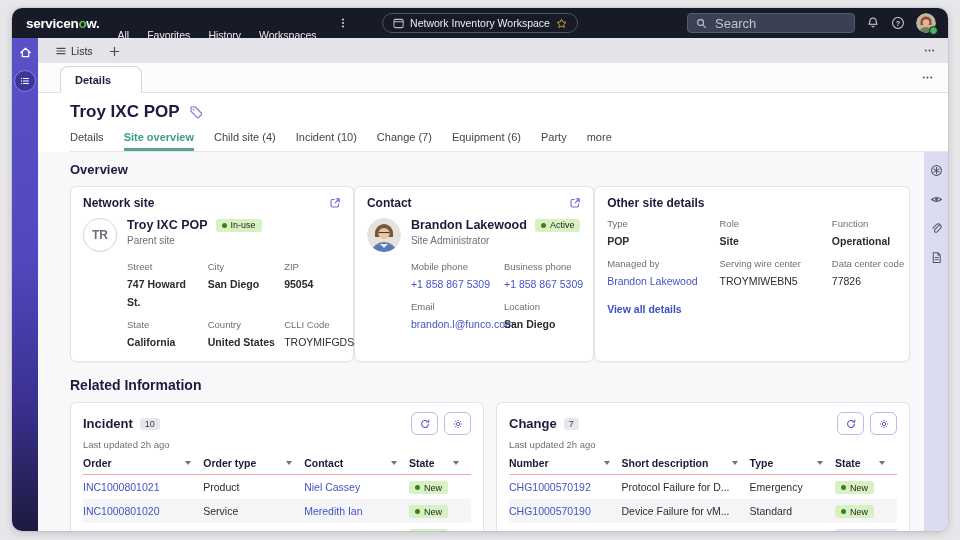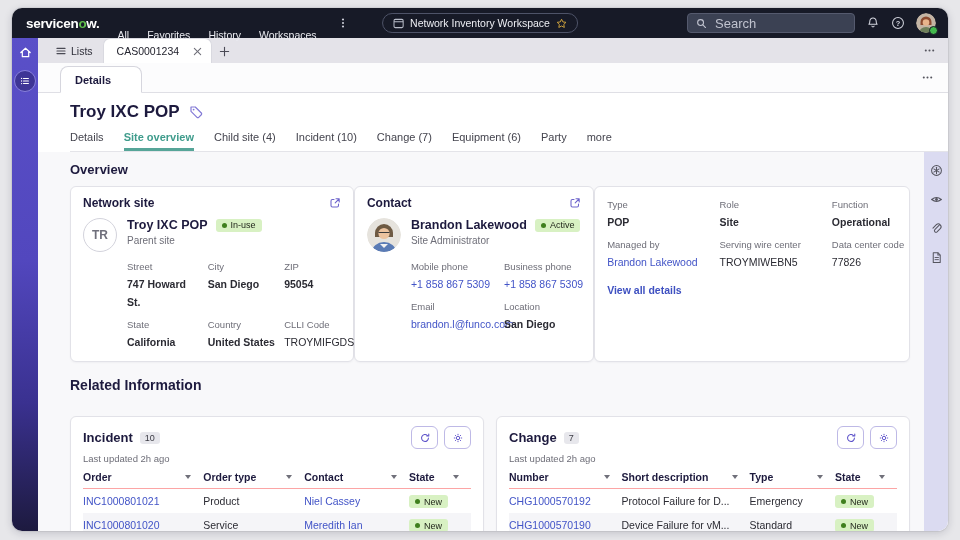--- a/index.html
+++ b/index.html
@@ -45,21 +45,21 @@
   .titlerow{display:flex;align-items:center;gap:9px;}
   .page-title{font-size:17px;font-weight:700;color:#1D1A3E;}
   .rtabs{display:flex;gap:20px;margin-top:9px;border-bottom:1px solid #E4E4E9;font-size:11px;color:#44444E;padding-right:12px;}
   .rtab{padding-bottom:5px;border-bottom:3px solid transparent;cursor:default;white-space:nowrap;}
   .rtab.active{color:#3F9C8C;font-weight:700;border-color:#56A598;}
   
   .bodyarea{flex:1;display:flex;min-height:0;background:#F8F8FA;}
   .content{flex:1;padding:8px 14px 0 32px;min-width:0;}
   .sidestrip{width:24px;flex:none;background:#DBDBF1;display:flex;flex-direction:column;align-items:center;padding-top:12px;gap:16px;}
   .sechead{font-size:13px;font-weight:700;color:#1D1A3E;margin:2px 0 9px;}
-  .sechead.lg{font-size:14px;margin:15px 0 23px;}
+  .sechead.lg{font-size:14px;margin:15px 0 9px;}
   
   .cards{display:flex;gap:0;}
   .card{background:#fff;border:1px solid #E2E2E8;border-radius:6px;padding:9px 12px 11px;box-sizing:border-box;min-height:120px;box-shadow:0 1px 2px rgba(30,30,60,.04);}
   .card.c1{width:33.8%;}
   .card.c2{width:28.6%;}
   .card.c3{flex:1;}
   .card-head{display:flex;justify-content:space-between;align-items:center;margin-bottom:8px;}
   .card-title{font-size:12px;font-weight:700;color:#1D1A3E;}
   .entity{display:flex;gap:10px;}
   .avatar-initials{width:34px;height:34px;border-radius:50%;border:1px solid #D3D3DC;color:#6F6F7B;font-size:12px;font-weight:700;
@@ -210,31 +210,20 @@
             <svg width="10" height="10" viewBox="0 0 10 10">
                 <g stroke="#4A4A55" stroke-width="1.2" stroke-linecap="round">
                   <line x1="1" y1="2.4" x2="9" y2="2.4"></line>
                   <line x1="1" y1="5" x2="9" y2="5"></line>
                   <line x1="1" y1="7.6" x2="9" y2="7.6"></line>
                 </g>
               </svg>
           </span>
           <span>Lists</span>
         </div>
-        <div class="browser-tab">
-          <span>CAS0001234</span>
-          <span>
-            <svg width="9" height="9" viewBox="0 0 10 10">
-                <g stroke="#6E6E78" stroke-width="1.2" stroke-linecap="round">
-                  <line x1="1.5" y1="1.5" x2="8.5" y2="8.5"></line>
-                  <line x1="8.5" y1="1.5" x2="1.5" y2="8.5"></line>
-                </g>
-              </svg>
-          </span>
-        </div>
         <div class="newtab-btn">
           <svg width="11" height="11" viewBox="0 0 12 12">
               <g stroke="#4A4A55" stroke-width="1.2" stroke-linecap="round">
                 <line x1="6" y1="1.5" x2="6" y2="10.5"></line>
                 <line x1="1.5" y1="6" x2="10.5" y2="6"></line>
               </g>
             </svg>
         </div>
         <span class="strip-more">
           <svg width="13" height="13" viewBox="0 0 14 14">
@@ -359,20 +348,23 @@
               </div>
               <div class="fgrid g2">
                 <div><span class="flabel">Mobile phone</span><span class="fvalue link">+1 858 867 5309</span></div>
                 <div><span class="flabel">Business phone</span><span class="fvalue link">+1 858 867 5309</span></div>
                 <div><span class="flabel">Email</span><span class="fvalue link">brandon.l@funco.com</span></div>
                 <div><span class="flabel">Location</span><span class="fvalue">San Diego</span></div>
               </div>
             </div>
 
             <div class="card c3">
+              <div class="card-head">
+                <span class="card-title">Other site details</span>
+              </div>
               <div class="fgrid g3full">
                 <div><span class="flabel">Type</span><span class="fvalue">POP</span></div>
                 <div><span class="flabel">Role</span><span class="fvalue">Site</span></div>
                 <div><span class="flabel">Function</span><span class="fvalue">Operational</span></div>
                 <div><span class="flabel">Managed by</span><span class="fvalue link">Brandon Lakewood</span></div>
                 <div><span class="flabel">Serving wire center</span><span class="fvalue plain">TROYMIWEBN5</span></div>
                 <div><span class="flabel">Data center code</span><span class="fvalue plain">77826</span></div>
               </div>
               <span class="viewall">View all details</span>
             </div>

